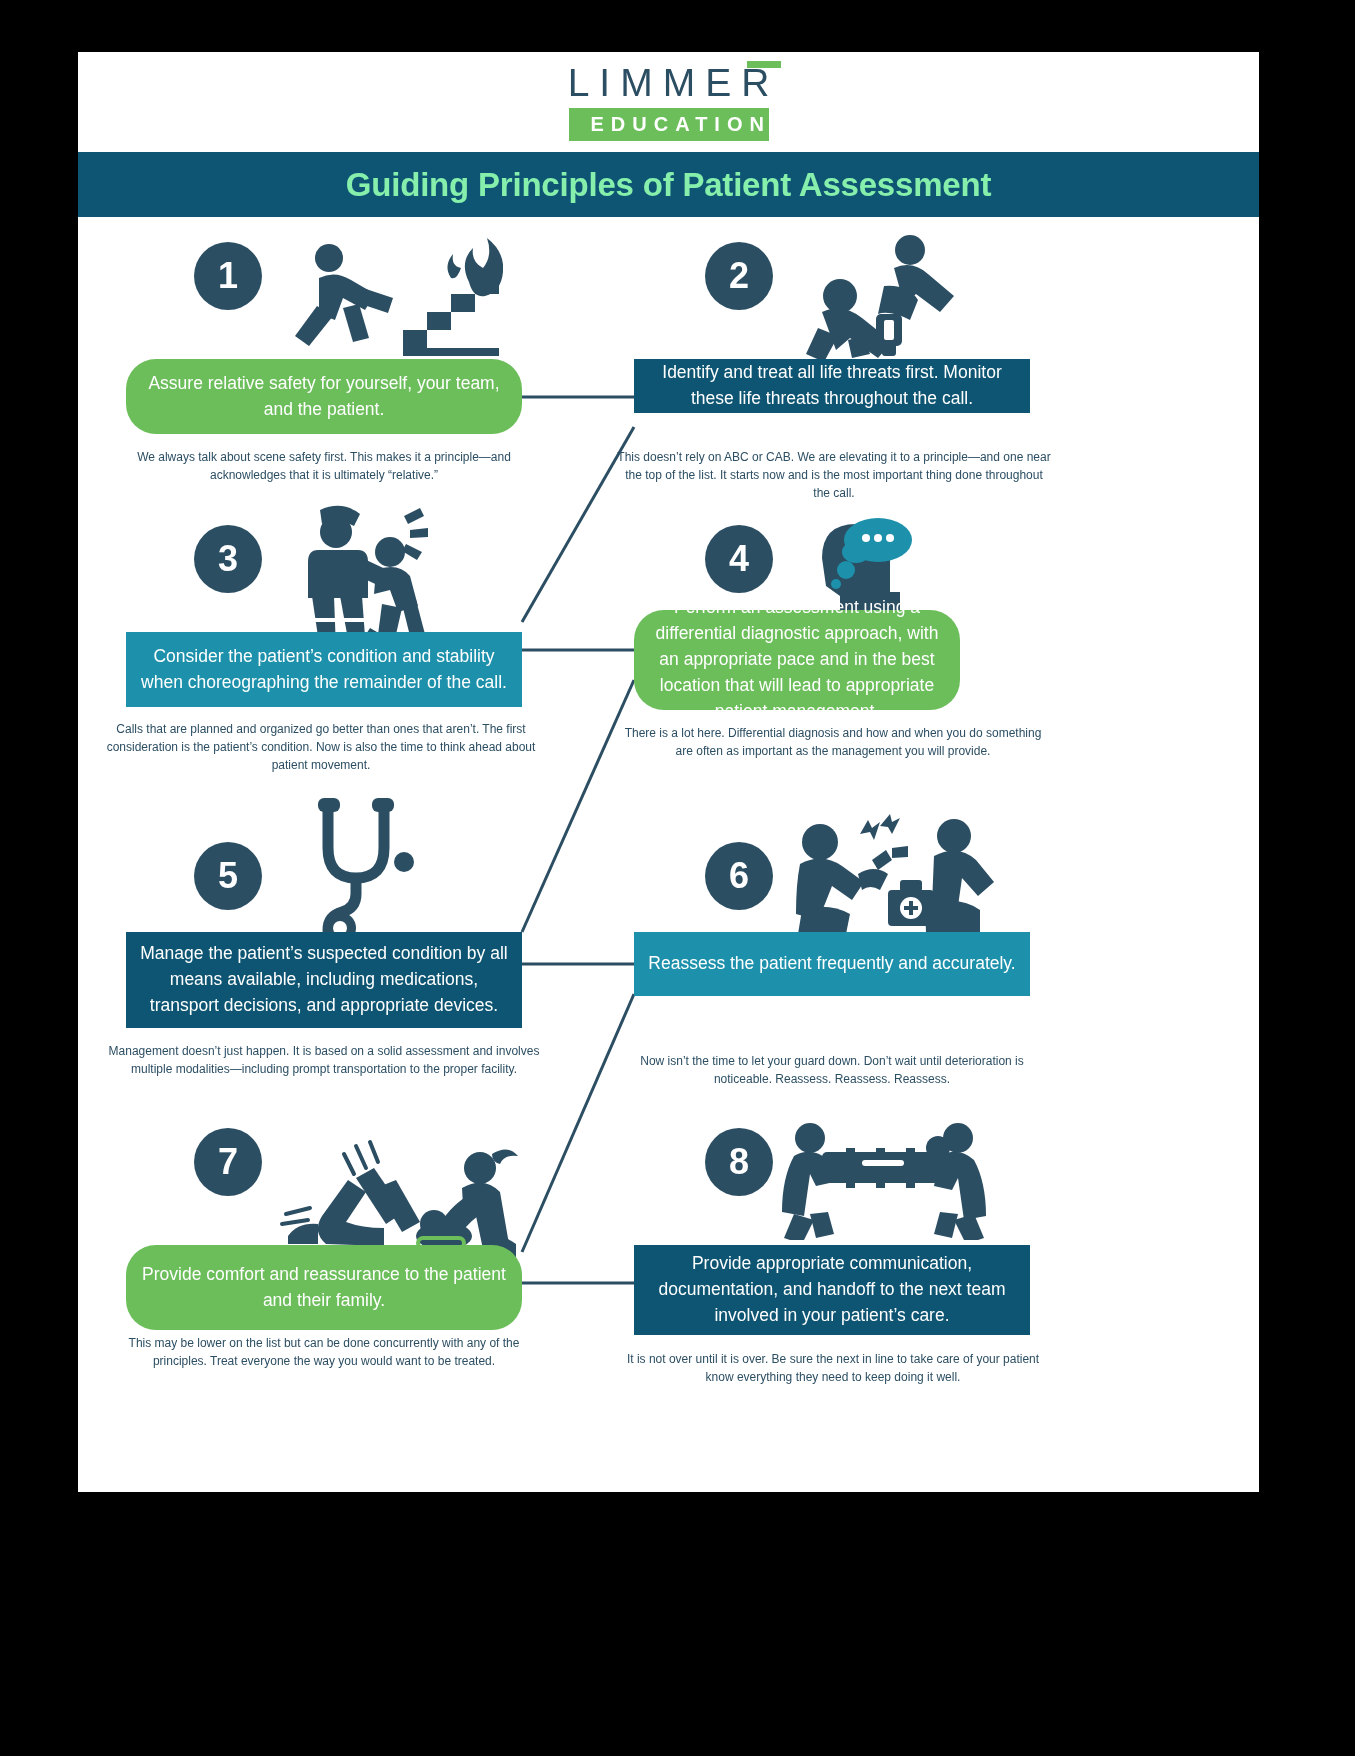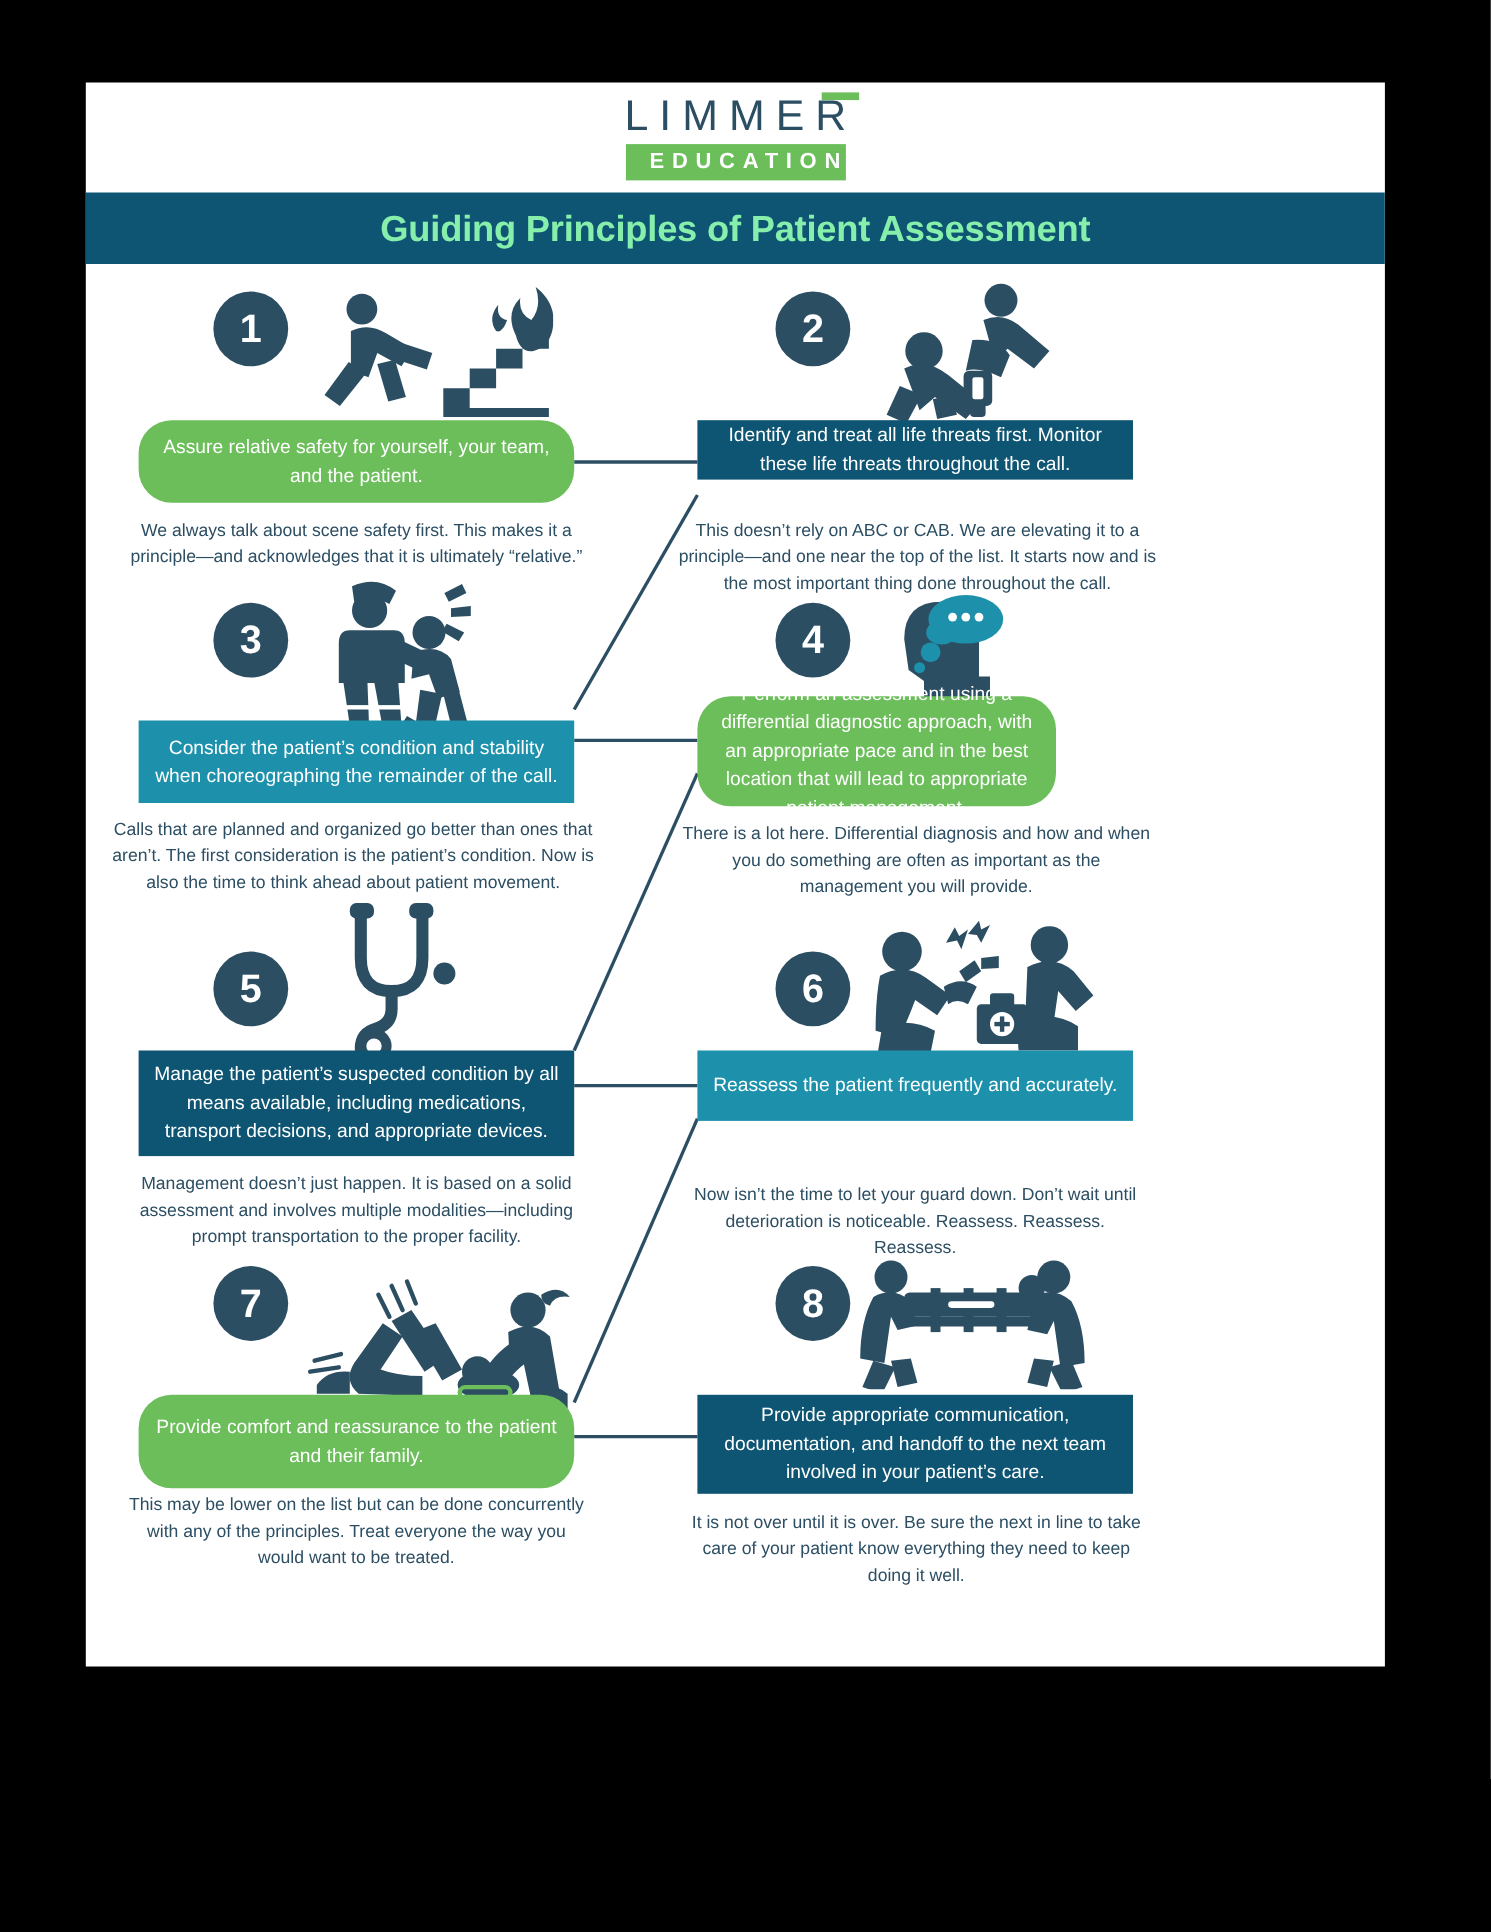--- a/index.html
+++ b/index.html
@@ -8,21 +8,20 @@
     background: #000;
     font-family: "Liberation Sans", sans-serif;
     overflow: hidden;
   }
   .page {
     position: absolute;
     left: 78px; top: 52px;
     width: 1181px; height: 1440px;
     background: #ffffff;
     overflow: hidden;
-    margin-top: 23px;
   }
   
   .logo-wrap {
     position: absolute; left: 0; top: 0; width: 1181px; height: 100px;
     display: flex; flex-direction: column; align-items: center; justify-content: center;
   }
   .logo-word {
     position: relative;
     font-size: 39px; letter-spacing: 10px; font-weight: 400;
     color: #2c4e63; line-height: 1;
@@ -71,21 +70,21 @@
     text-align: center;
     display: flex; align-items: center; justify-content: center;
     padding: 10px 14px;
     font-family: "Liberation Sans", sans-serif;
   }
   .banner.green { background: #6cbe5b; border-radius: 30px; }
   .banner.dark  { background: #0d5572; }
   .banner.teal  { background: #1d91ab; }
   .desc {
     position: absolute; z-index: 5;
-    color: #2c4e63; font-size: 16px; line-height: 1.5;
+    color: #2c4e63; font-size: 12px; line-height: 1.5;
     text-align: center;
     font-family: "Liberation Sans", sans-serif;
   }
 </style>
 </head>
 <body>
 
 <div class="page">
 
   <div class="logo-wrap">

